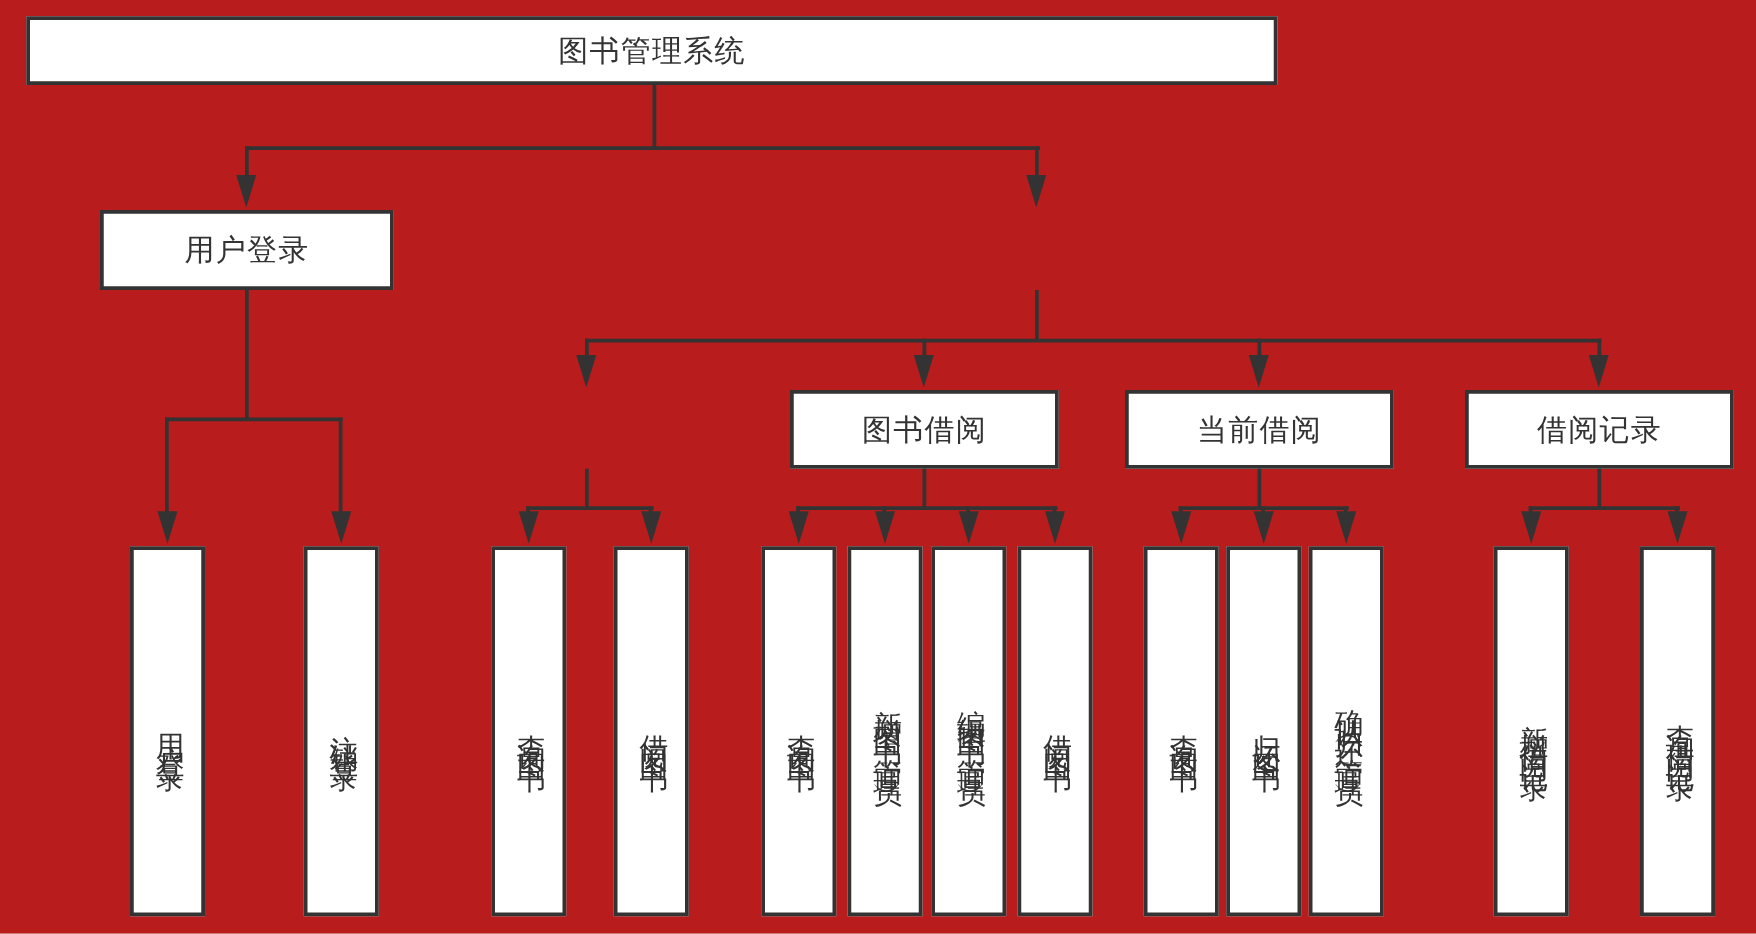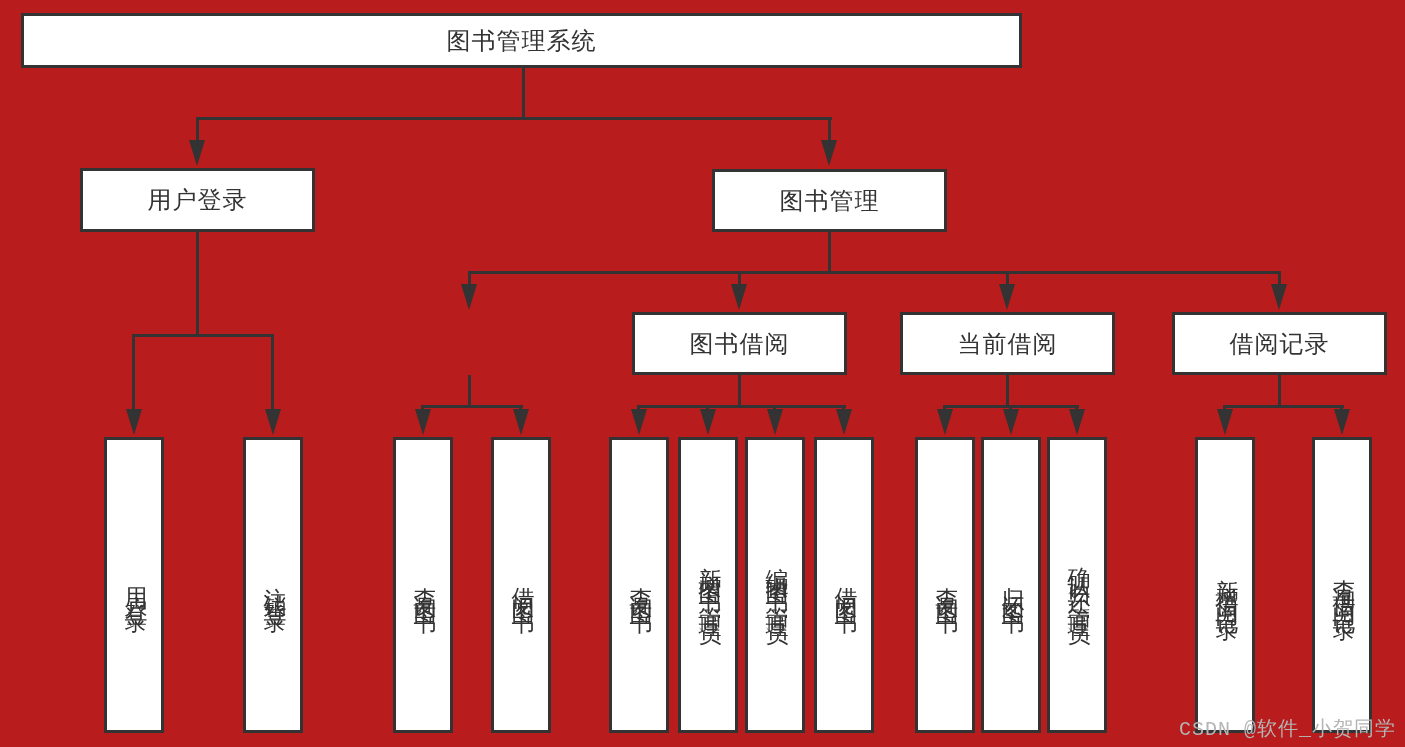--- a/index.html
+++ b/index.html
@@ -55,21 +55,20 @@
   <div class="box h" style="left:21px;top:13px;width:1001px;height:55px;">图书管理系统</div>
 
   <div class="ln" style="left:522px;top:68px;width:3px;height:51px;"></div>
   <div class="ln" style="left:196px;top:117px;width:636px;height:3px;"></div>
   <div class="ln" style="left:196px;top:117px;width:3px;height:27px;"></div>
   <div class="arrow" style="left:189px;top:140px;"></div>
   <div class="ln" style="left:828px;top:117px;width:3px;height:27px;"></div>
   <div class="arrow" style="left:821px;top:140px;"></div>
 
   <div class="box h" style="left:80px;top:168px;width:235px;height:64px;">用户登录</div>
-  <div class="box h" style="left:712px;top:169px;width:235px;height:63px;">图书管理</div>
 
   <div class="ln" style="left:196px;top:232px;width:3px;height:104px;"></div>
   <div class="ln" style="left:132px;top:334px;width:142px;height:3px;"></div>
   <div class="ln" style="left:132px;top:334px;width:3px;height:78px;"></div>
   <div class="arrow" style="left:126px;top:409px;"></div>
   <div class="ln" style="left:271px;top:334px;width:3px;height:78px;"></div>
   <div class="arrow" style="left:265px;top:409px;"></div>
 
   <div class="ln" style="left:828px;top:232px;width:3px;height:41px;"></div>
   <div class="ln" style="left:468px;top:271px;width:813px;height:3px;"></div>
@@ -157,15 +156,14 @@
     <span>确认归还（管理员）</span>
   </div>
 
   <div class="box v" style="left:1195px;top:437px;width:60px;height:296px;">
     <span>新增借阅记录</span>
   </div>
   <div class="box v" style="left:1312px;top:437px;width:60px;height:296px;">
     <span>查询借阅记录</span>
   </div>
 
-  <div class="watermark">CSDN @软件_小贺同学</div>
 
 </div>
 
 </body></html>

